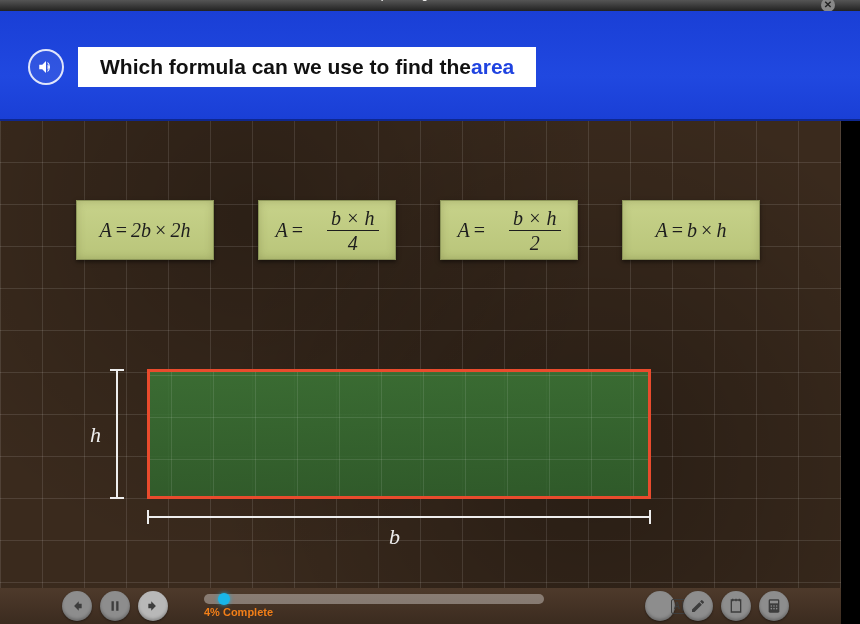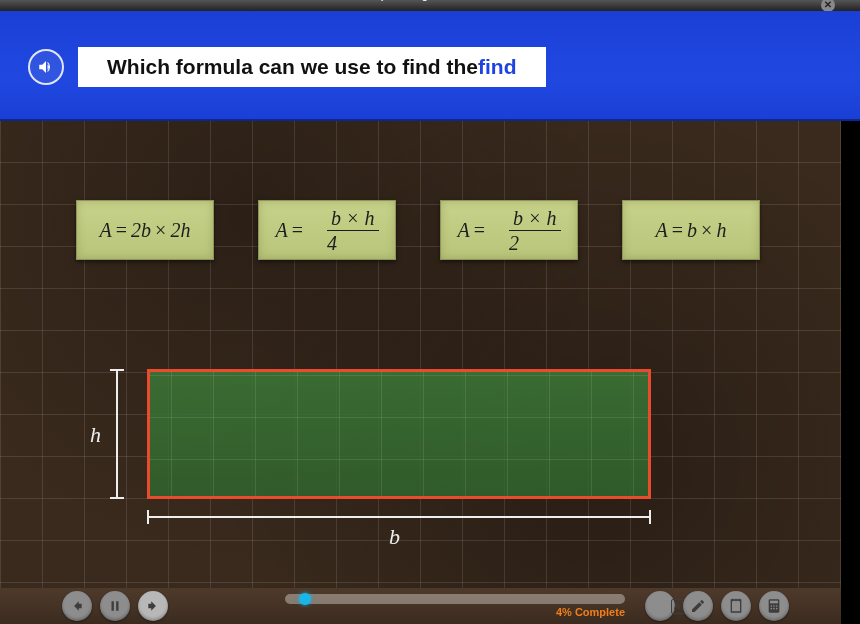--- a/index.html
+++ b/index.html
@@ -33,21 +33,21 @@
     position: absolute; left: 28px; top: 38px;
     width: 36px; height: 36px; border-radius: 50%;
     background: rgba(255,255,255,0.08);
     border: 2px solid rgba(255,255,255,0.85);
     display:flex; align-items:center; justify-content:center;
     cursor:pointer;
   }
   .speaker-btn svg { width:18px; height:18px; fill:white; }
   .prompt-box {
     position: absolute; left: 78px; top: 36px;
-    height: 40px; padding: 0 29px;
+    height: 40px; padding: 0 22px;
     background: #fff; color:#111;
     font-family: Arial, sans-serif;
     font-size: 21px; font-weight: bold;
     display:flex; align-items:center;
   }
   .prompt-box .hl { color: #1f43e0; }
 
   .stage {
     position: absolute; left:0; top:121px; width:841px; height:483px;
     background:
@@ -66,21 +66,21 @@
     background: linear-gradient(#c7d28a, #b9c57a);
     border: 1px solid #8b9558;
     box-shadow: inset 0 0 8px rgba(80,80,30,0.25), 0 2px 4px rgba(0,0,0,0.5);
     color:#1d1d1d; font-style: italic;
     display:flex; align-items:center; justify-content:center;
     font-size: 20px; cursor:pointer;
   }
   .card .A { font-style: italic; }
   .card .sym { font-style: normal; margin: 0 4px; }
   .frac {
-    display:inline-flex; flex-direction:column; align-items:flex-start;
+    display:inline-flex; flex-direction:column; align-items:center;
     line-height: 1; margin-left:20px;
   }
   .frac .num { border-bottom: 1.5px solid #1d1d1d; padding: 0 4px 2px; font-style: italic;}
   .frac .den { padding-top: 2px; font-style: italic;}
   .card1 { left: 76px; width:138px; }
   .card2 { left: 258px; width:138px; }
   .card3 { left: 440px; width:138px; }
   .card4 { left: 622px; width:138px; }
 
   .rect {
@@ -136,21 +136,21 @@
     width:30px; height:30px; border-radius:50%;
     background:#8d8d8d; margin-left:8px;
     display:flex; align-items:center; justify-content:center;
     color:#3a3a3a; cursor:pointer;
     box-shadow: inset 0 -2px 3px rgba(0,0,0,0.25), 0 1px 2px rgba(0,0,0,0.4);
   }
   .tbtn.first { margin-left:62px; }
   .tbtn svg { width:14px; height:14px; fill:#3d3d3d; }
   .progress-wrap {
     flex:1; margin: 0 20px 0 36px; position:relative;
-    display:flex; flex-direction:column; align-items:flex-end;
+    display:flex; flex-direction:column; align-items:flex-start;
   }
   .progress-track {
     width: 340px; height:10px; border-radius:5px;
     background: rgba(255,255,255,0.35);
     position:relative;
   }
   .progress-dot {
     position:absolute; left:4%; top:-1px;
     width:12px; height:12px; border-radius:50%;
     background:#19b6e8;
@@ -181,21 +181,21 @@
 </div>
 
 <div class="blue-band">
   <div class="speaker-btn">
     <svg viewBox="0 0 24 24">
         <path d="M3 9v6h4l5 5V4L7 9H3zm13 3a4 4 0 0 0-2-3.5v7A4 4 0 0 0 16 12zm-2-7v2a7 7 0 0 1 0 10v2a9 9 0 0 0 0-14z"></path>
       </svg>
   </div>
   <div class="prompt-box">
     <span>Which formula can we use to find the </span>
-    <span class="hl">find</span>
+    <span class="hl">area</span>
   </div>
 </div>
 
 <div class="stage"></div>
 <div class="right-black"></div>
 
 <div class="card card1">
   <span class="A">A</span>
     <span class="sym">=</span>
     <span style="">2b</span>

